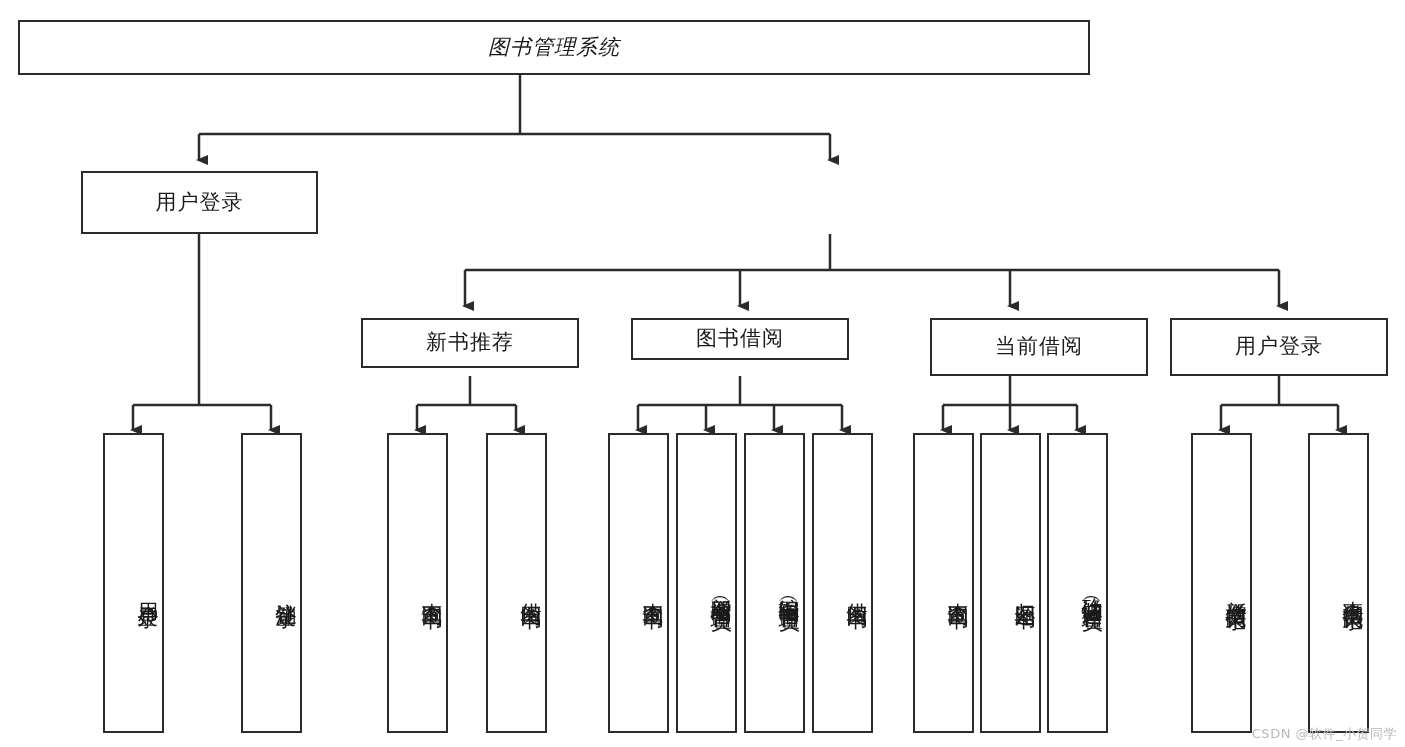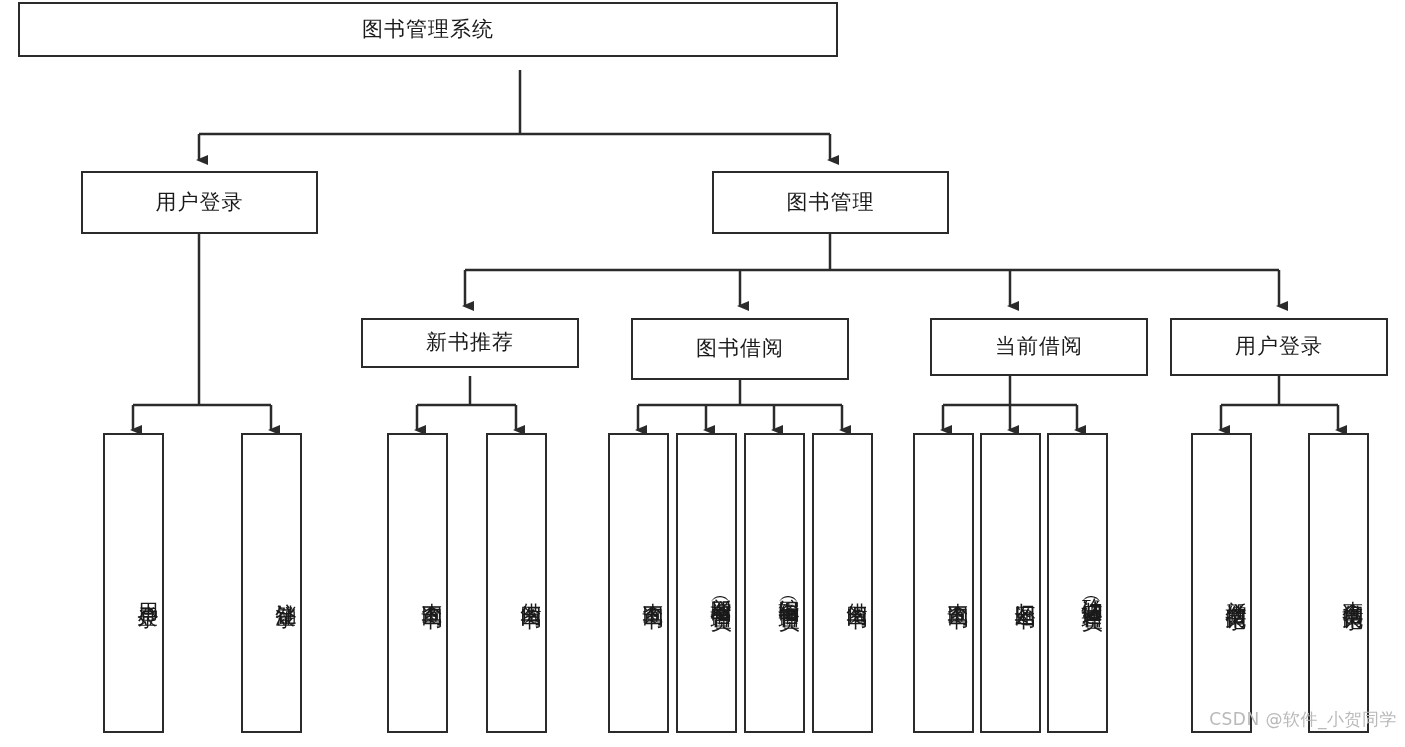--- a/index.html
+++ b/index.html
@@ -52,22 +52,22 @@
     justify-content: center;
   }
   .node.vert .vtext {
     writing-mode: vertical-rl;
     text-orientation: upright;
     white-space: nowrap;
   }
   .watermark {
     position: absolute;
     right: 8px;
-    bottom: 16px;
-    font-size: 17px;
+    bottom: 4px;
+    font-size: 13px;
     color: #b9b9b9;
     white-space: nowrap;
     letter-spacing: 0.5px;
   }
 </style>
 </head>
 <body>
 
 <div id="canvas">
 
@@ -114,35 +114,32 @@
       <path d="M1010,405 L1010,430" marker-end="url(#arrow)"></path>
       <path d="M1077,405 L1077,430" marker-end="url(#arrow)"></path>
 
       <path d="M1279,376 L1279,405"></path>
       <path d="M1221,405 L1338,405"></path>
       <path d="M1221,405 L1221,430" marker-end="url(#arrow)"></path>
       <path d="M1338,405 L1338,430" marker-end="url(#arrow)"></path>
     </g>
   </svg>
 
-  <div class="node horiz" style="left:18px; top:2px; width:820px; height:55px;">
+  <div class="node horiz" style="left:18px; top:20px; width:1072px; height:55px;font-style:italic;">
     <span>图书管理系统</span>
   </div>
 
   <div class="node horiz" style="left:81px; top:171px; width:237px; height:63px;">
     <span>用户登录</span>
   </div>
-  <div class="node horiz" style="left:712px; top:171px; width:237px; height:63px;">
-    <span>图书管理</span>
-  </div>
 
   <div class="node horiz" style="left:361px; top:318px; width:218px; height:50px;">
     <span>新书推荐</span>
   </div>
-  <div class="node horiz" style="left:631px; top:318px; width:218px; height:62px;">
+  <div class="node horiz" style="left:631px; top:318px; width:218px; height:42px;">
     <span>图书借阅</span>
   </div>
   <div class="node horiz" style="left:901px; top:318px; width:218px; height:58px;margin-left:29px;">
     <span>当前借阅</span>
   </div>
   <div class="node horiz" style="left:1170px; top:318px; width:218px; height:58px;">
     <span>用户登录</span>
   </div>
 
   <div class="node vert" style="left:103px; top:433px; width:61px; height:300px;">

